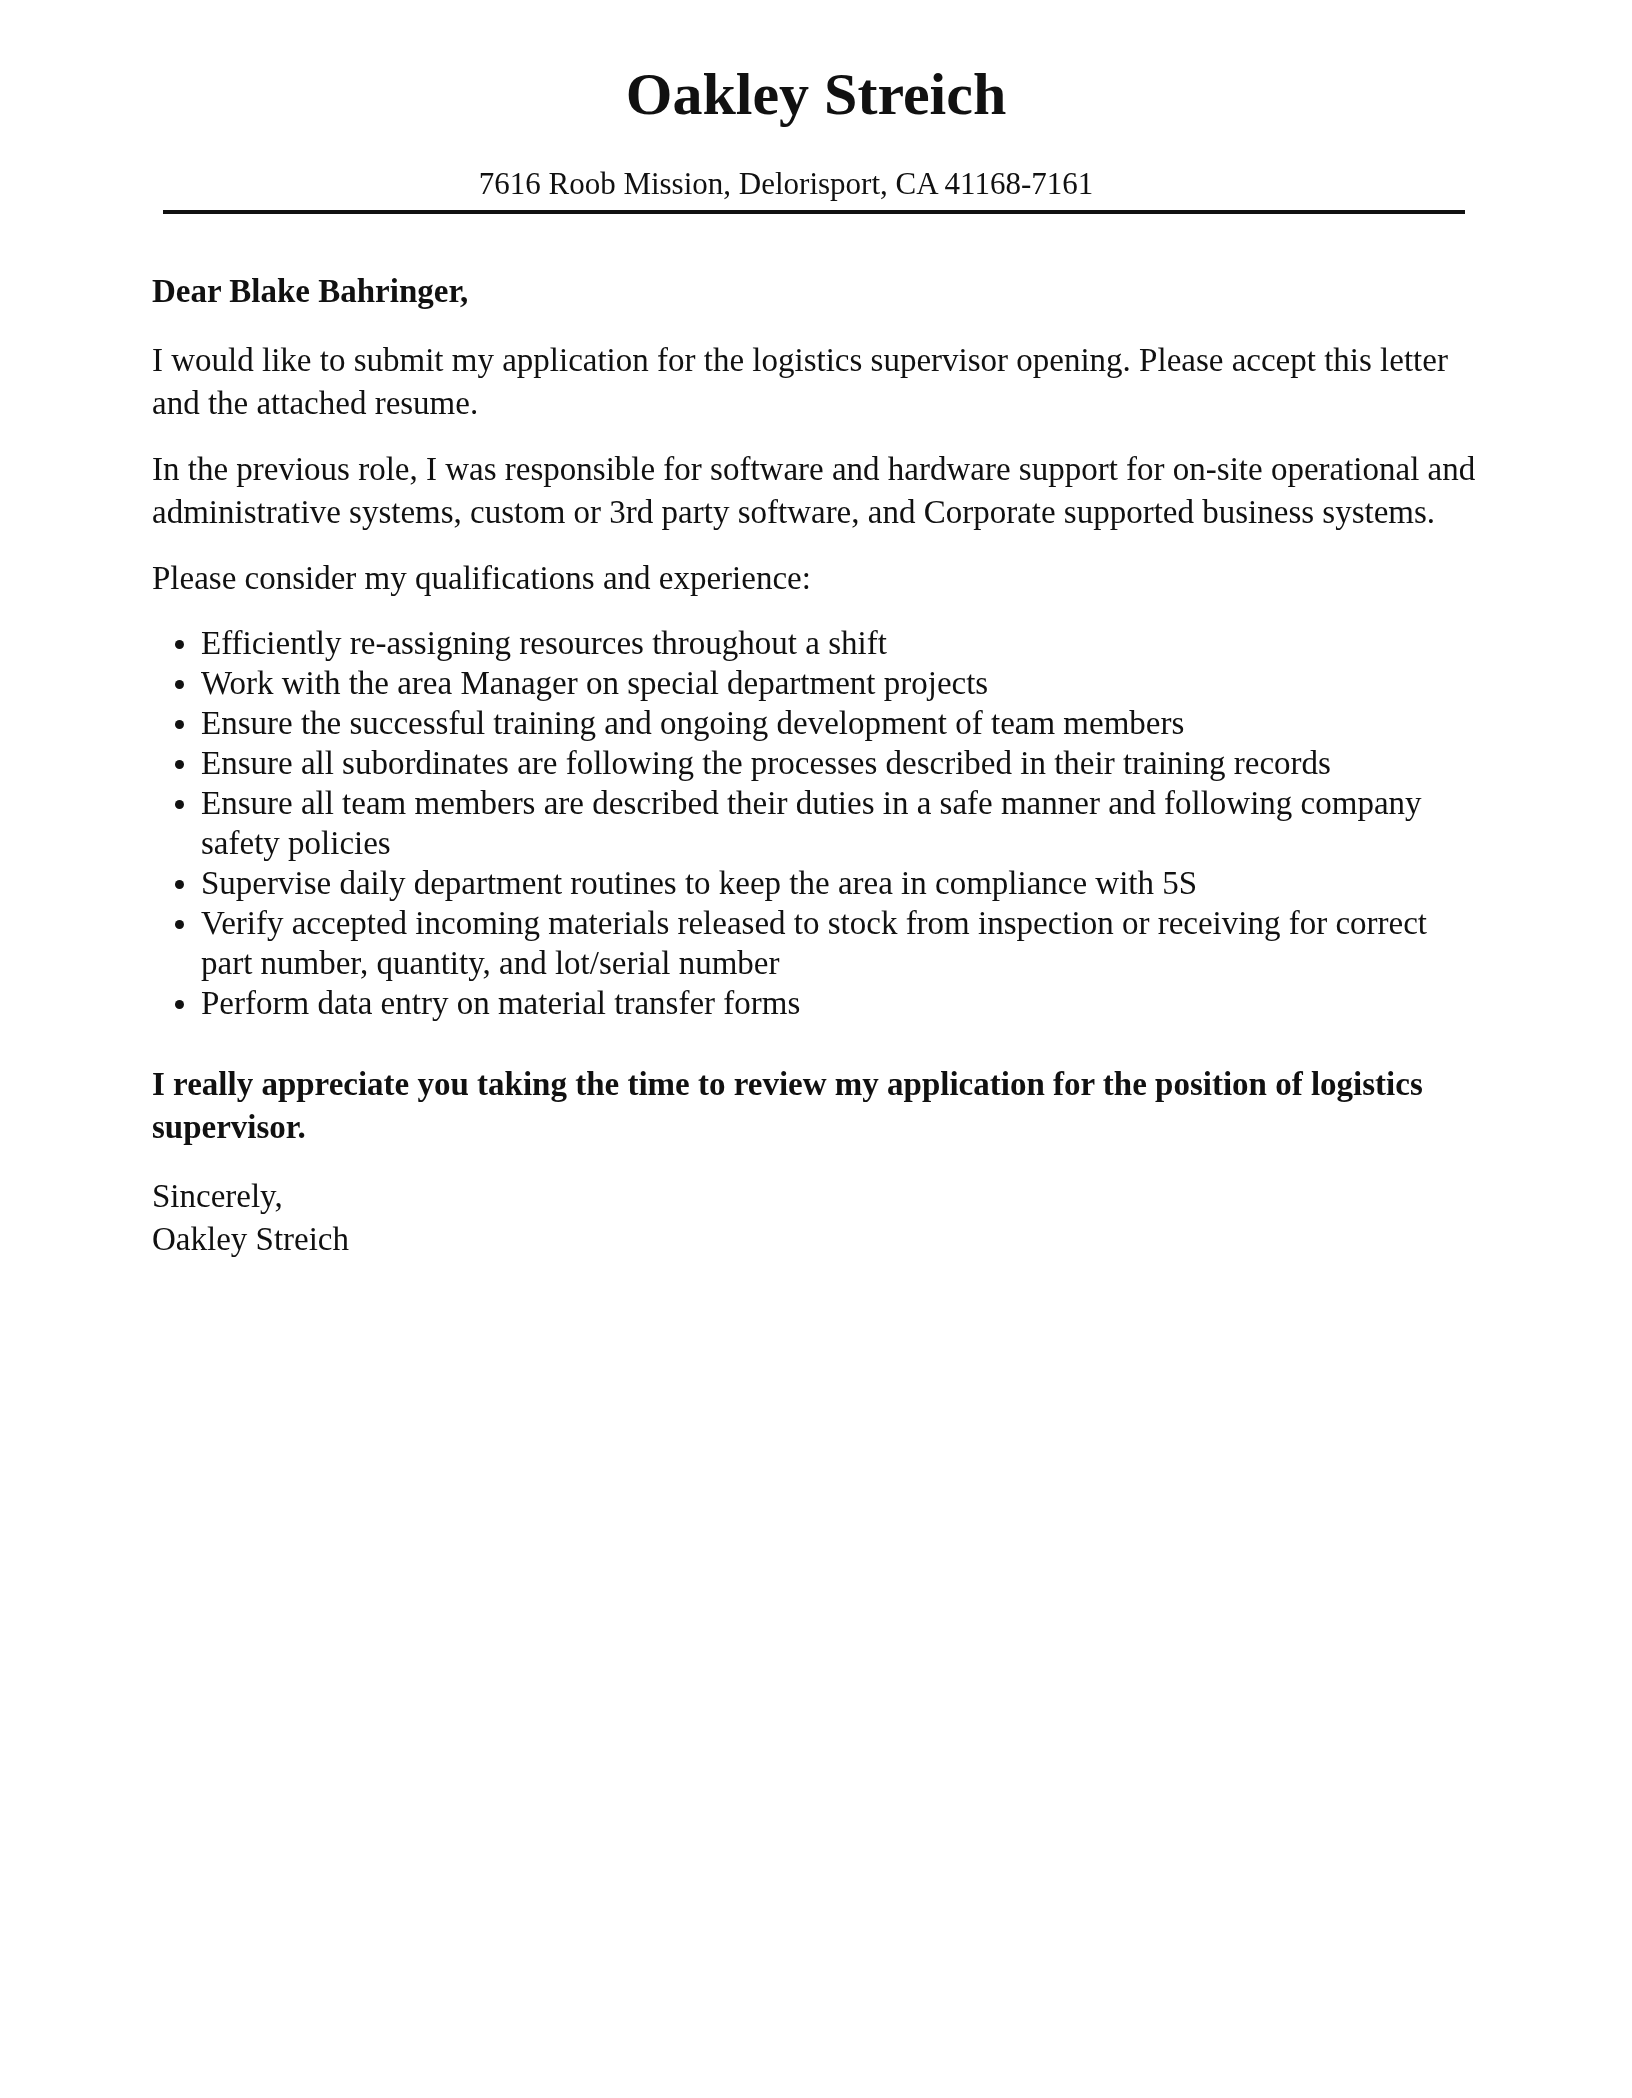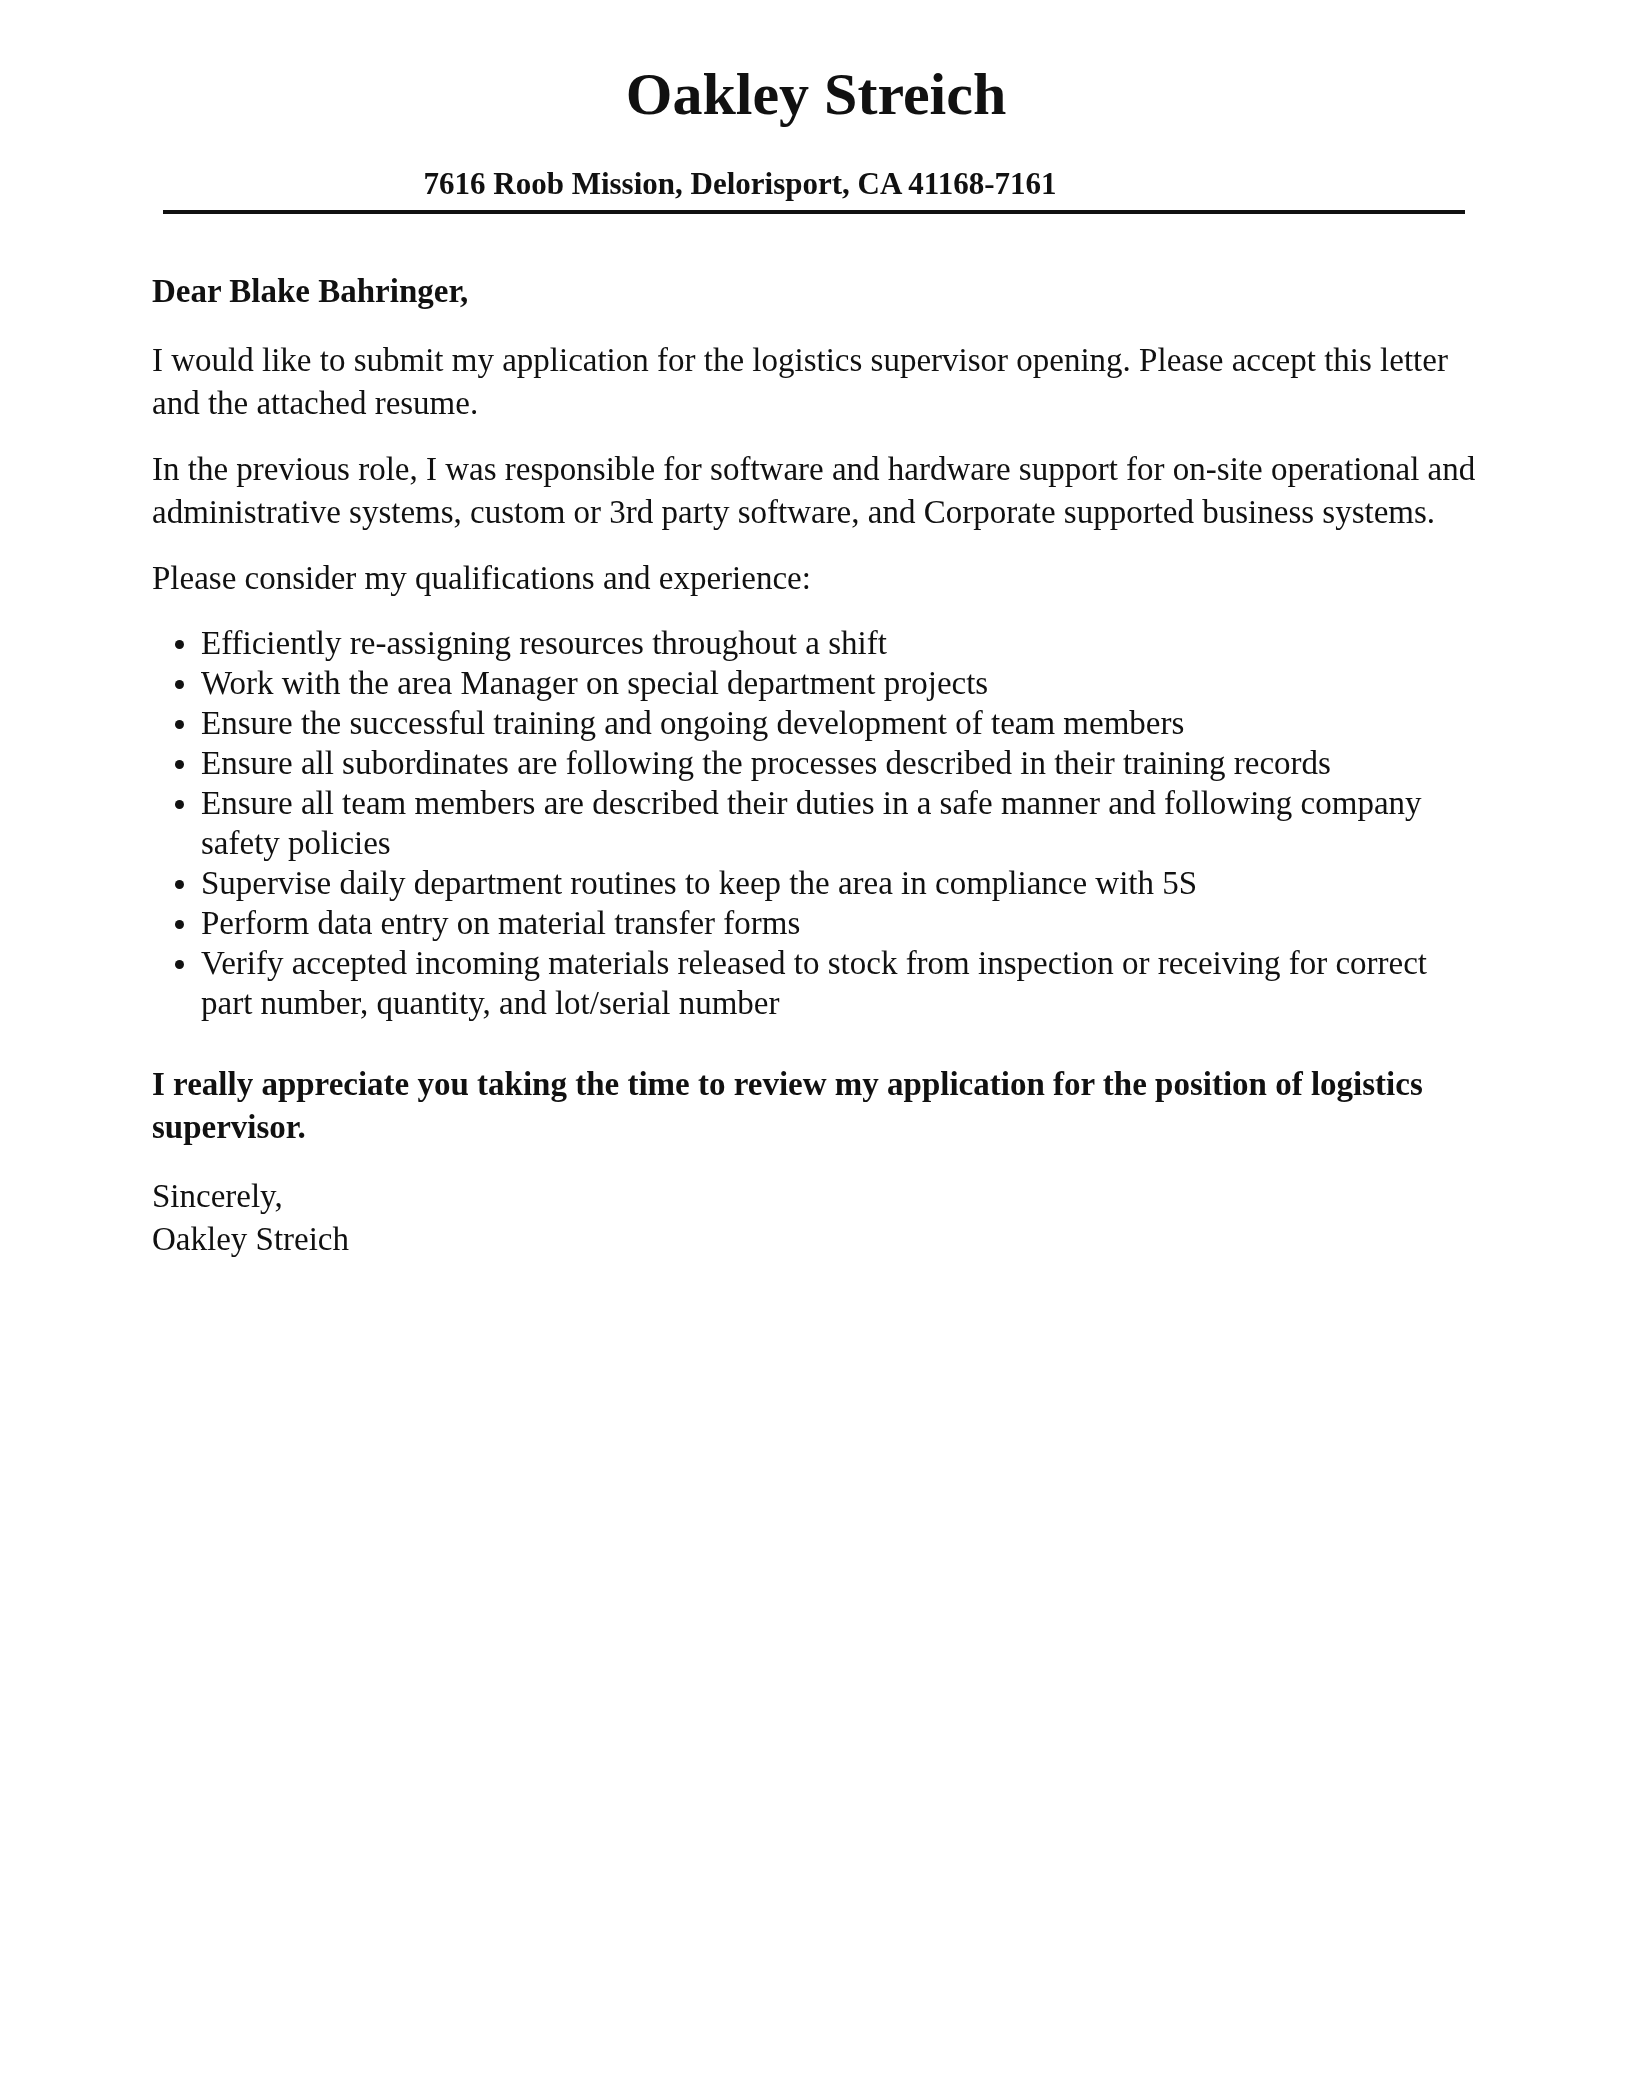--- a/index.html
+++ b/index.html
@@ -6,21 +6,21 @@
   body {
     width: 1632px; height: 2098px; position: relative; overflow: hidden;
     font-family: "Liberation Serif", "DejaVu Serif", serif; color: #111;
   }
   .title {
     position: absolute; left: 0; width: 1632px; top: 58px; text-align: center;
     font-size: 60px; font-weight: bold; line-height: 72px; margin: 0;
   }
   .address {
     position: absolute; left: 0; width: 1480px; top: 164px; text-align: center;
-    font-size: 31px; font-weight: bold; line-height: 40px; margin: 0;
+    font-size: 31px; font-weight: normal; line-height: 40px; margin: 0; padding-left: 46px;
   }
   .rule {
     position: absolute; left: 163px; width: 1302px; top: 210px; height: 4px; background: #111;
   }
   .body {
     position: absolute; left: 152px; width: 1330px; top: 270px;
     font-size: 33px; line-height: 43px;
   }
   .body p { margin: 0 0 23px 0; }
   .salutation { font-weight: bold; margin-bottom: 26px !important; }
@@ -44,19 +44,19 @@
   <p>I would like to submit my application for the logistics supervisor opening. Please accept this letter and the attached resume.</p>
   <p>In the previous role, I was responsible for software and hardware support for on-site operational and administrative systems, custom or 3rd party software, and Corporate supported business systems.</p>
   <p>Please consider my qualifications and experience:</p>
   <ul>
     <li><span class="bullet"></span><span>Efficiently re-assigning resources throughout a shift</span></li>
     <li><span class="bullet"></span><span>Work with the area Manager on special department projects</span></li>
     <li><span class="bullet"></span><span>Ensure the successful training and ongoing development of team members</span></li>
     <li><span class="bullet"></span><span>Ensure all subordinates are following the processes described in their training records</span></li>
     <li><span class="bullet"></span><span>Ensure all team members are described their duties in a safe manner and following company safety policies</span></li>
     <li><span class="bullet"></span><span>Supervise daily department routines to keep the area in compliance with 5S</span></li>
+    <li><span class="bullet"></span><span>Verify accepted incoming materials released to stock from inspection or receiving for correct part number, quantity, and lot/serial number</span></li>
     <li><span class="bullet"></span><span>Perform data entry on material transfer forms</span></li>
-    <li><span class="bullet"></span><span>Verify accepted incoming materials released to stock from inspection or receiving for correct part number, quantity, and lot/serial number</span></li>
   </ul>
   <p class="closing">I really appreciate you taking the time to review my application for the position of logistics supervisor.</p>
   <div class="signoff">Sincerely,</div>
   <div class="signoff">Oakley Streich</div>
 </div>
 
 </body></html>

